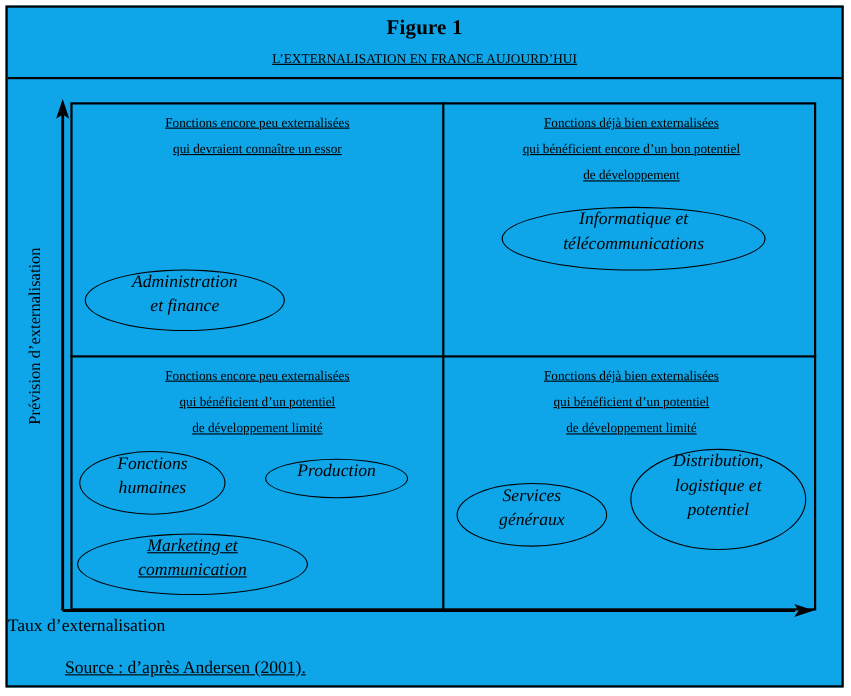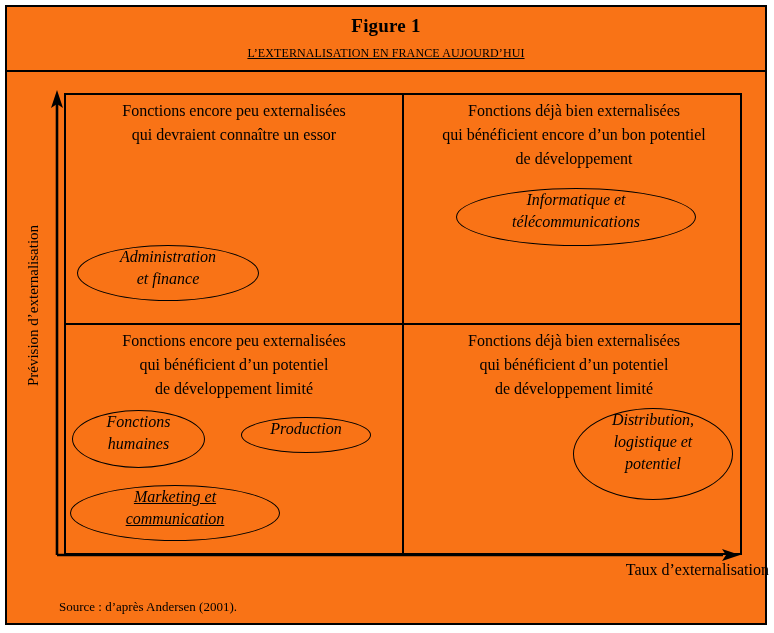--- a/index.html
+++ b/index.html
@@ -16,21 +16,21 @@
   }
 
   #figure-root {
     position: absolute;
     left: 5px;
     top: 5px;
     width: 762px;
     height: 620px;
     border: 2px solid #000000;
     box-sizing: border-box;
-    background: #f97316;
+    background: #0ea5e9;
   }
 
   
   .fig-header {
     position: absolute;
     left: 0;
     top: 0;
     width: 100%;
     height: 65px;
     border-bottom: 2px solid #000000;
@@ -73,29 +73,30 @@
     font-size: 15px;
     transform: rotate(-90deg);
     white-space: nowrap;
   }
 
   .axis-label-x {
     position: absolute;
     left: 0;
     top: 489px;
     width: 762px;
-    text-align: right;
+    text-align: left;
     font-size: 16px;
   }
 
   .source-note {
     position: absolute;
     left: 52px;
     top: 527px;
-    font-size: 13px;
+    font-size: 16px;
+    text-decoration: underline;
   }
 
   
   .quad-frame {
     position: absolute;
     left: 57px;
     top: 21px;
     width: 678px;
     height: 462px;
     border: 2px solid #000000;
@@ -125,23 +126,24 @@
     top: 0;
     width: 762px;
     height: 553px;
     pointer-events: none;
   }
 
   
   .quad-caption {
     position: absolute;
     text-align: center;
-    font-size: 16px;
+    font-size: 12px;
     line-height: 24px;
     white-space: pre-line;
+    text-decoration: underline;
   }
   #cap-tl { left: 62px;  top: 27px;  width: 330px; }
   #cap-tr { left: 400px; top: 27px;  width: 334px; }
   #cap-bl { left: 62px;  top: 257px; width: 330px; }
   #cap-br { left: 400px; top: 257px; width: 334px; }
 
   
   .bubble {
     position: absolute;
     border: 1.6px solid #000000;
@@ -222,20 +224,24 @@
 
     <div class="bubble" style="left:234px; top:345px; width:130px; height:36px;font-family:Liberation Serif, serif;">
       <span>Production</span>
     </div>
 
     <div class="bubble" style="left:63px; top:413px; width:210px; height:56px;text-decoration:underline;">
       <span>Marketing et
 communication</span>
     </div>
 
+    <div class="bubble" style="left:408px; top:367px; width:137px; height:58px;">
+      <span>Services
+généraux</span>
+    </div>
 
     <div class="bubble" style="left:566px; top:336px; width:160px; height:92px;">
       <span>Distribution,
 logistique et
 potentiel</span>
     </div>
 
     <div class="axis-label-x">Taux d’externalisation</div>
 
     <div class="source-note">Source : d’après Andersen (2001).</div>

